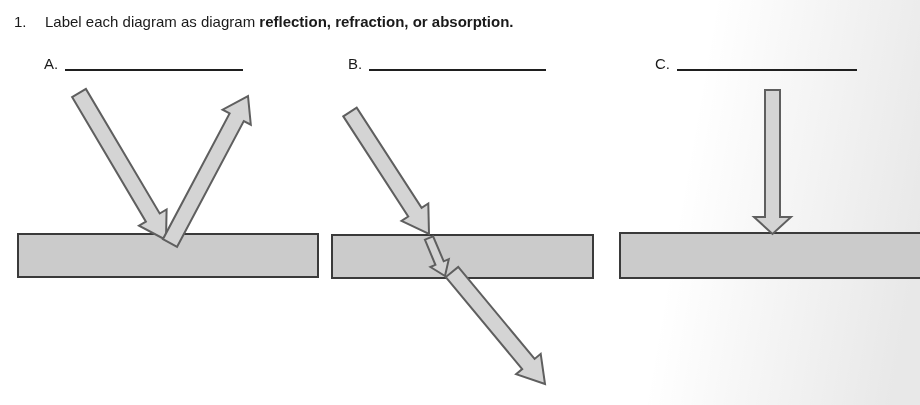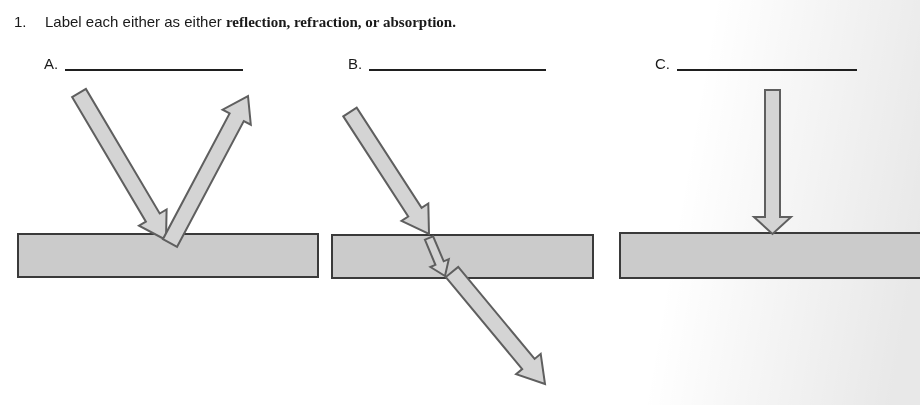--- a/index.html
+++ b/index.html
@@ -48,21 +48,20 @@
     font-size: 15px;
     line-height: 19px;
     white-space: nowrap;
   }
   .question-number {
     display: inline-block;
     width: 31px;
   }
   .prompt-bold {
     font-weight: 700;
-    font-family: Liberation Serif, serif;
   }
   .diagram-label {
     position: absolute;
     top: 53px;
     font-size: 15px;
     line-height: 19px;
     white-space: nowrap;
   }
   .label-a { left: 44px; }
   .label-b { left: 348px; }
@@ -102,21 +101,21 @@
     </g>
 
     <g>
       <rect class="surface-bar" x="620" y="233" width="302" height="45"></rect>
       <polygon class="ray-arrow" points="765,90 765,217 754,217 772.5,234 791,217 780,217 780,90"></polygon>
     </g>
   </svg>
 
   <div class="question-line">
     <span class="question-number">1.</span>
-    <span><span>Label each either as either </span><span class="prompt-bold">reflection, refraction, or absorption.</span></span>
+    <span><span>Label each diagram as diagram </span><span class="prompt-bold">reflection, refraction, or absorption.</span></span>
   </div>
 
   <div class="diagram-label label-a">
     <span>A.</span><span class="answer-blank blank-a"></span>
   </div>
 
   <div class="diagram-label label-b">
     <span>B.</span><span class="answer-blank blank-b"></span>
   </div>
 

